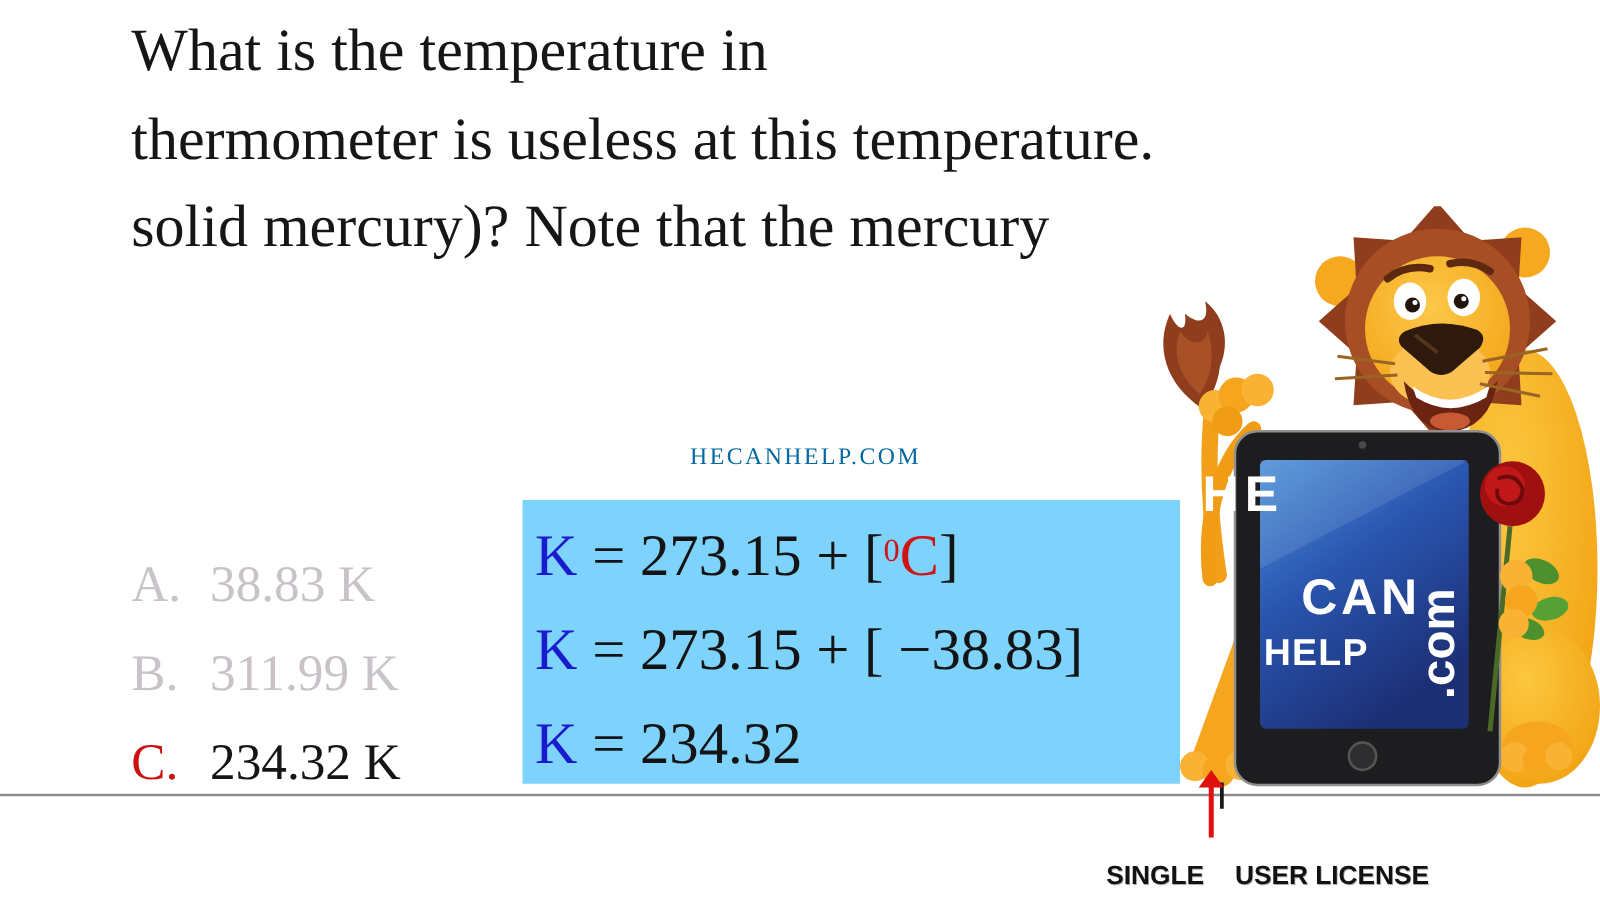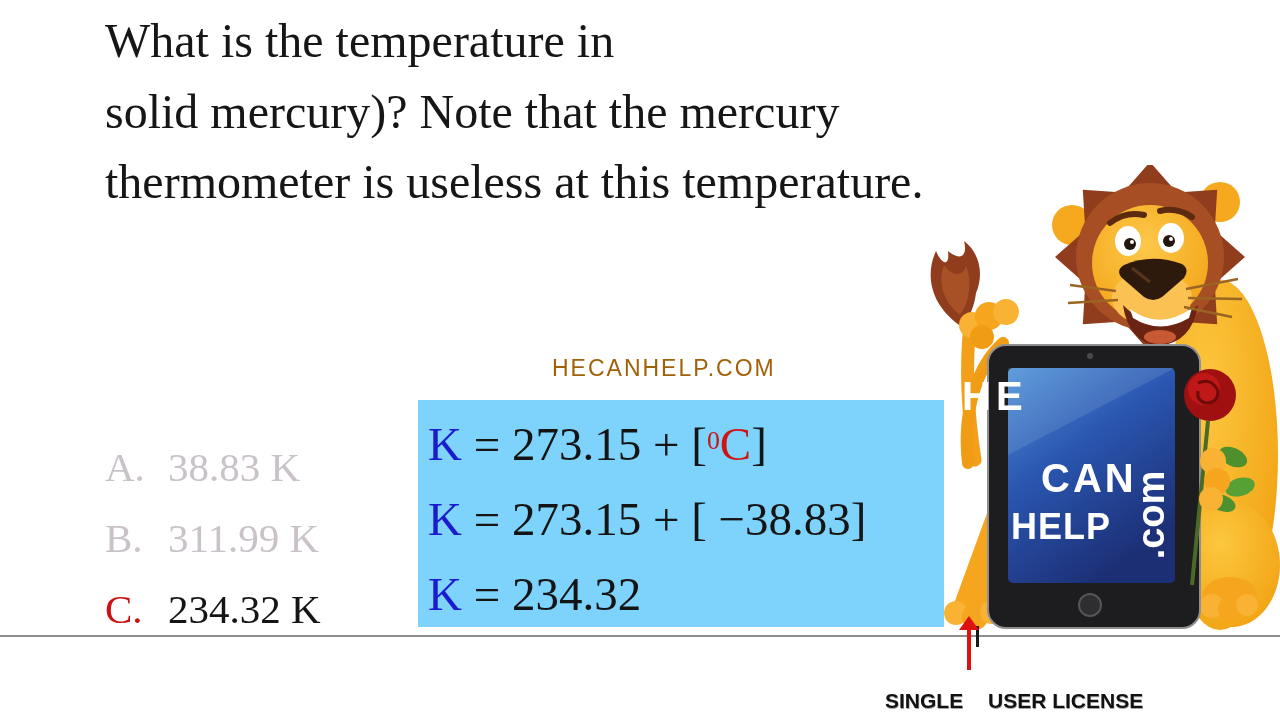--- a/index.html
+++ b/index.html
@@ -13,22 +13,22 @@
     position:absolute; left:105px; top:6px; width:870px;
     font-size:48px; line-height:70.5px; color:#161616; white-space:nowrap;
   }
   .q-blue   { color:#1a1ace; }
   .q-red    { color:#cf1414; }
   .q-gray   { color:#bdb7bd; }
   .q-sup    { font-size:55%; vertical-align:9px; }
   
   .watermark {
     position:absolute; left:552px; top:355px;
-    font-family:Liberation Sans, sans-serif; font-size:23px;
-    letter-spacing:2px; color:#a16207;
+    font-family:Liberation Serif, serif; font-size:19px;
+    letter-spacing:2px; color:#0369a1;
   }
   
   .choices {
     position:absolute; left:105px; top:432px;
     font-size:41px; line-height:71px; white-space:nowrap;
   }
   .choice-label { display:inline-block; width:63px; }
   .dimmed  { color:#c9c3c9; }
   .label-red { color:#cc1111; }
   .value-dark { color:#151515; }
@@ -44,21 +44,21 @@
   .eq-red { color:#cf1414; }
   .eq-sup { font-size:55%; vertical-align:11px; }
   
   .mascot-svg { position:absolute; left:920px; top:165px; }
   .tablet-text {
     position:absolute; color:#ffffff;
     font-family:"Liberation Sans",sans-serif; font-weight:bold; white-space:nowrap;
   }
   .tt-he   { left:962px; top:374px; font-size:40px; letter-spacing:5px; }
   .tt-can  { left:1041px; top:456px; font-size:40px; letter-spacing:3px; }
-  .tt-help { left:1011px; top:506px; font-size:36px; letter-spacing:1px; }
+  .tt-help { left:1011px; top:506px; font-size:30px; letter-spacing:1px; }
   .tt-com  {
     left:1072px; top:493px; width:160px; height:44px; text-align:center;
     font-size:38px; transform:rotate(-90deg);
   }
   
   .divider {
     position:absolute; left:0; top:635px; width:1280px; height:2px;
     background:#8d8d8d;
   }
   .license {
@@ -77,22 +77,22 @@
     position:absolute; left:959px; top:616px; width:0; height:0;
     border-left:10px solid transparent; border-right:10px solid transparent;
     border-bottom:14px solid #e01010;
   }
 </style>
 </head>
 <body>
 
 <div class="question">
   <div><span>What is the temperature in</span></div>
+  <div><span>thermometer is useless at this temperature.</span></div>
   <div><span>solid mercury)?  Note that the mercury</span></div>
-  <div><span>thermometer is useless at this temperature.</span></div>
 </div>
 
 <div class="watermark">HECANHELP.COM</div>
 
 <div class="choices">
   <div class="dimmed"><span class="choice-label">A.</span><span>38.83 K</span></div>
   <div class="dimmed"><span class="choice-label">B.</span><span>311.99 K</span></div>
   <div><span class="choice-label label-red">C.</span><span class="value-dark">234.32 K</span></div>
 </div>
 

